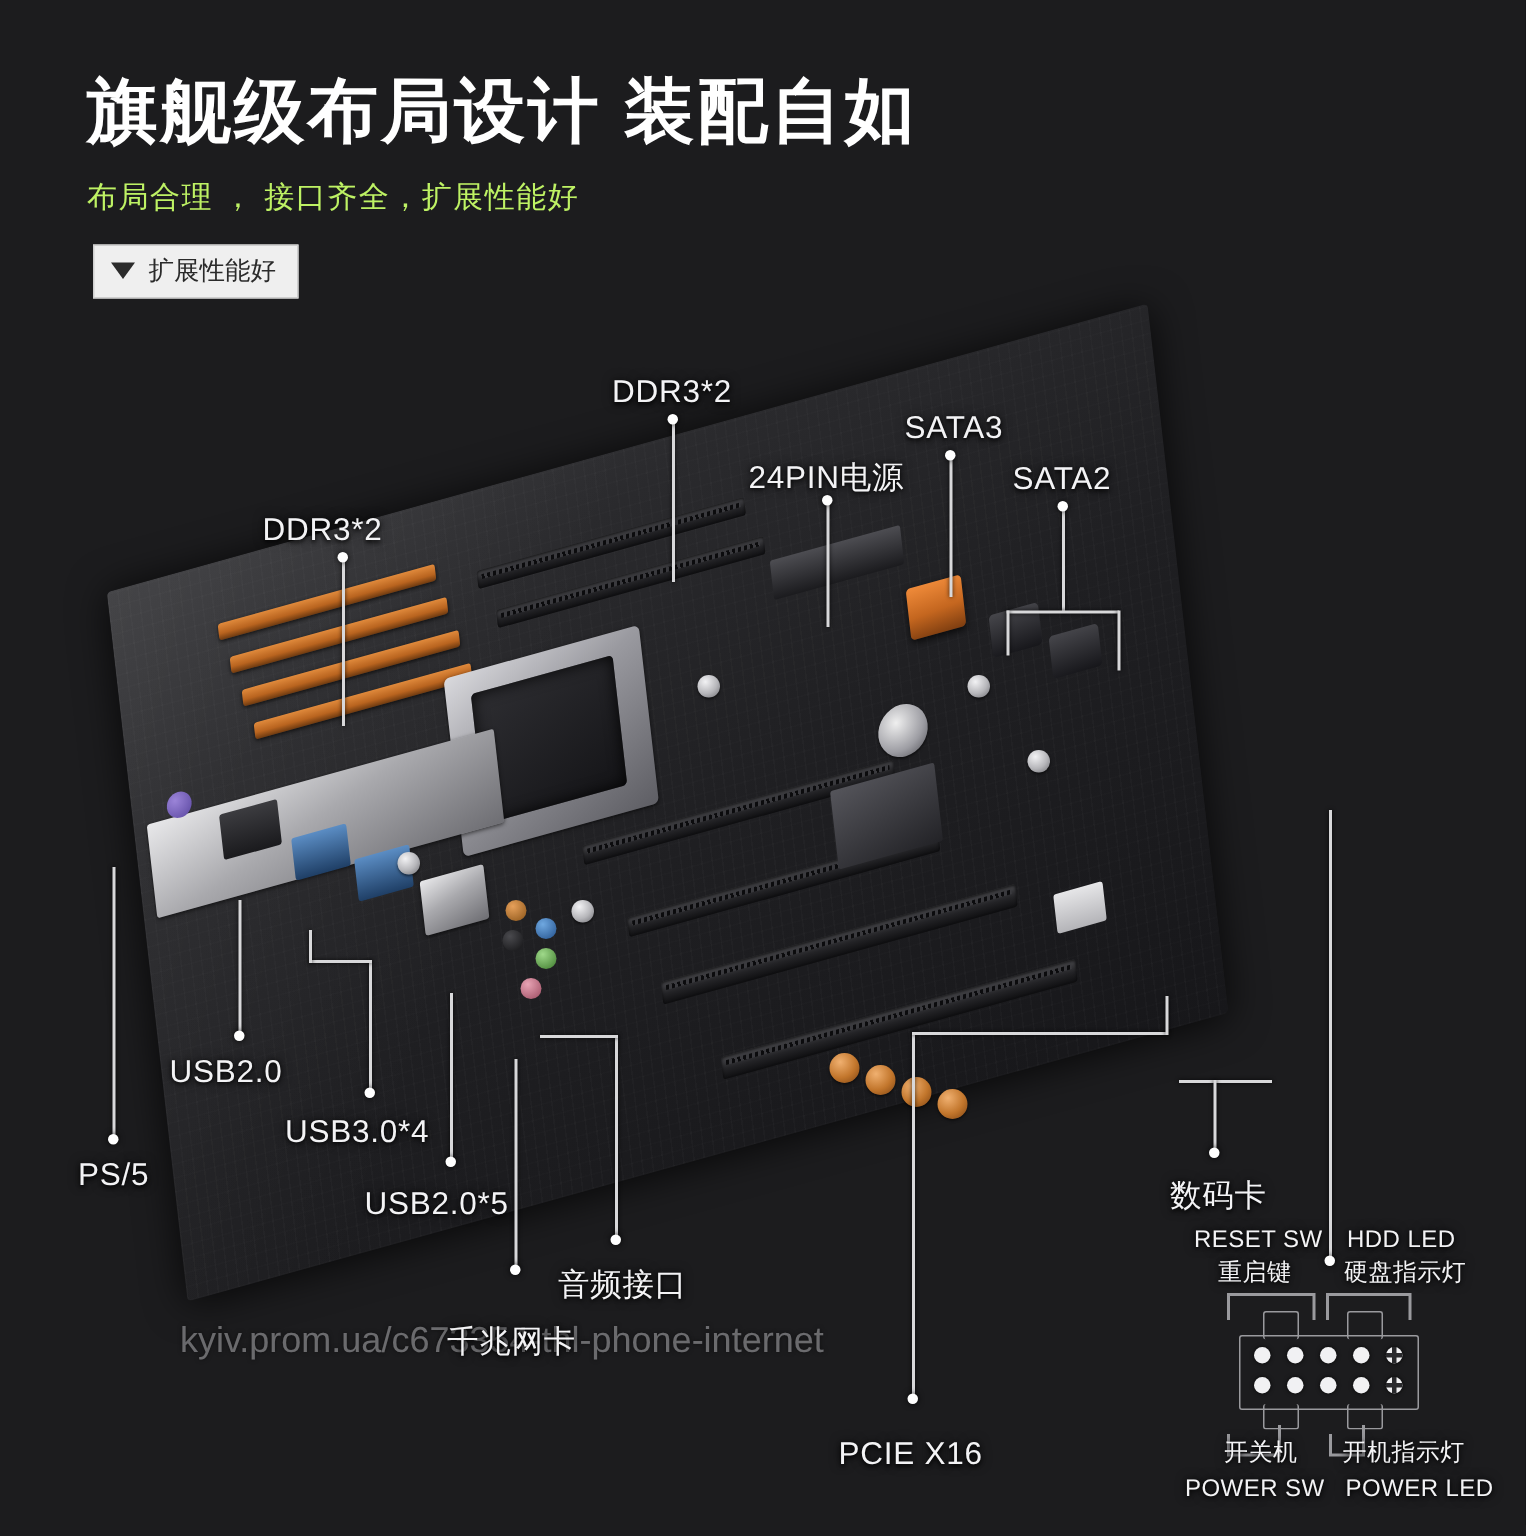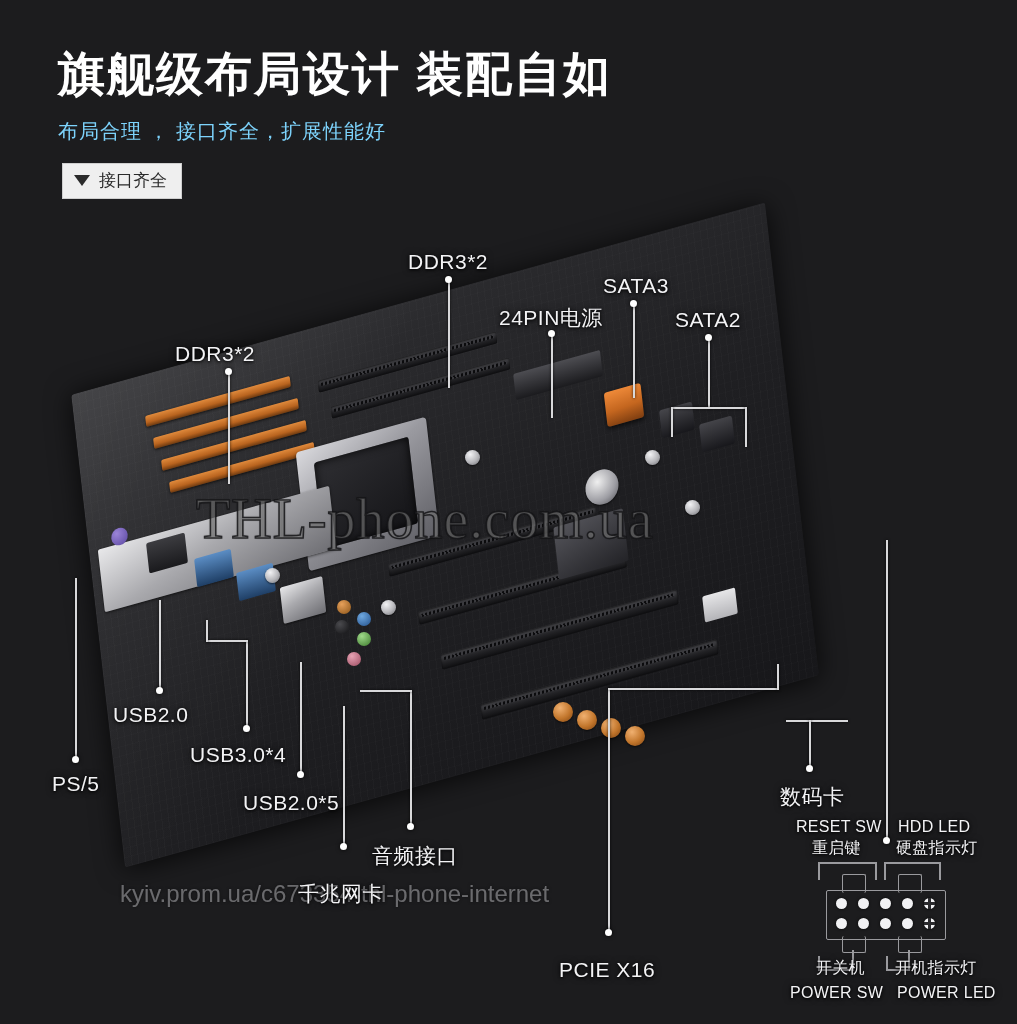--- a/index.html
+++ b/index.html
@@ -17,21 +17,21 @@
 
   
   .hdr{position:absolute;left:0;top:0;width:100%;}
   .hdr-title{
     position:absolute;left:58px;top:49px;
     font-size:47px;line-height:1.05;font-weight:700;
     color:#ffffff;letter-spacing:2px;white-space:nowrap;
   }
   .hdr-sub{
     position:absolute;left:58px;top:118px;
-    font-size:20px;color:#7dd3fc;letter-spacing:1px;white-space:nowrap;
+    font-size:20px;color:#bef264;letter-spacing:1px;white-space:nowrap;
   }
   .hdr-badge{
     position:absolute;left:62px;top:163px;
     display:flex;align-items:center;gap:9px;
     padding:5px 14px 6px 11px;
     background:#efefef;border:1px solid #cfcfcf;
     color:#2a2a2a;font-size:17px;white-space:nowrap;
   }
   .tri-down{
     width:0;height:0;border-left:8px solid transparent;
@@ -129,21 +129,21 @@
 </head>
 <body>
 
 <div class="page">
 
   <div class="hdr">
     <div class="hdr-title">旗舰级布局设计 装配自如</div>
     <div class="hdr-sub">布局合理 ， 接口齐全，扩展性能好</div>
     <div class="hdr-badge">
       <span class="tri-down"></span>
-      <span>接口齐全</span>
+      <span>扩展性能好</span>
     </div>
   </div>
 
   <div class="board-wrap">
     <div class="pcb"></div>
 
     <div class="el dimm-o" style="left:58px;top:96px;width:150px;height:11px;transform:rotate(-15.5deg) skewX(-9deg);"></div>
     <div class="el dimm-o" style="left:66px;top:118px;width:150px;height:11px;transform:rotate(-15.5deg) skewX(-9deg);"></div>
     <div class="el dimm-o" style="left:74px;top:140px;width:150px;height:11px;transform:rotate(-15.5deg) skewX(-9deg);"></div>
     <div class="el dimm-o" style="left:82px;top:162px;width:150px;height:11px;transform:rotate(-15.5deg) skewX(-9deg);"></div>
@@ -219,21 +219,20 @@
     <div class="el cap-o" style="left:516px;top:418px;width:20px;height:20px;"></div>
     <div class="el cap-o" style="left:540px;top:426px;width:20px;height:20px;"></div>
 
     <div class="el cap" style="left:180px;top:268px;width:15px;height:15px;"></div>
     <div class="el cap" style="left:380px;top:150px;width:15px;height:15px;"></div>
     <div class="el cap" style="left:560px;top:150px;width:15px;height:15px;"></div>
     <div class="el cap" style="left:600px;top:200px;width:15px;height:15px;"></div>
     <div class="el cap" style="left:296px;top:300px;width:15px;height:15px;"></div>
   </div>
 
-  <div class="wm-main">THL-phone.com.ua</div>
   <div class="wm-bot">kyiv.prom.ua/c673354-thl-phone-internet</div>
 
   <div class="lead v" style="left:228px;top:372px;height:112px;"></div>
   <div class="dot" style="left:225px;top:368px;"></div>
 
   <div class="lead v" style="left:448px;top:280px;height:108px;"></div>
   <div class="dot" style="left:445px;top:276px;"></div>
 
   <div class="lead v" style="left:551px;top:334px;height:84px;"></div>
   <div class="dot" style="left:548px;top:330px;"></div>

